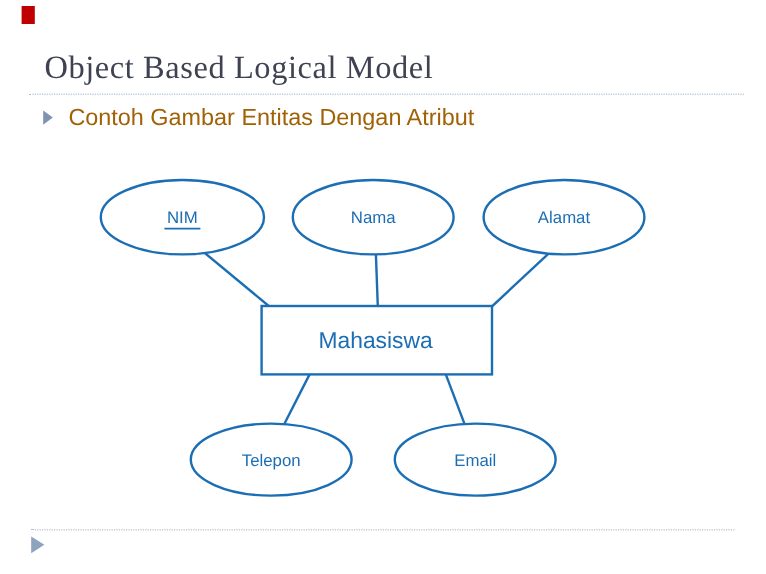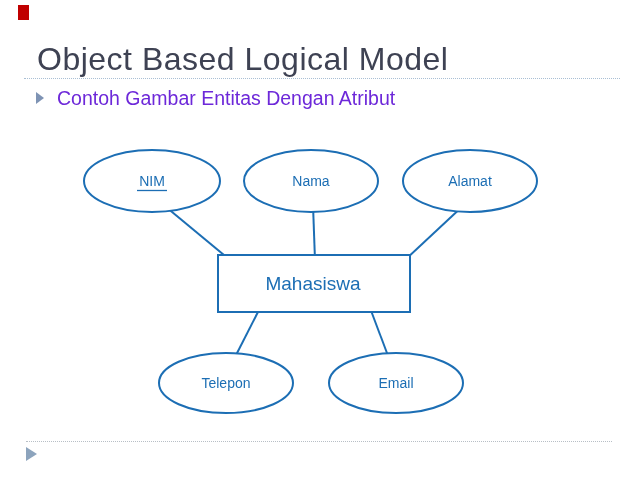--- a/index.html
+++ b/index.html
@@ -13,23 +13,23 @@
 
   .red-tab {
     position: absolute; left: 18px; top: 5px;
     width: 11px; height: 15px;
     background: #c00000;
   }
 
   .title {
     position: absolute; left: 37px; top: 41px;
     margin: 0;
-    font-family: Liberation Sans, sans-serif;
+    font-family: Liberation Serif, serif;
     font-weight: 400;
-    font-size: 32px;
+    font-size: 27px;
     letter-spacing: 0.5px;
     color: #3e4253;
     white-space: nowrap;
   }
 
   .title-rule {
     position: absolute; left: 24px; right: 18px; top: 78px;
     border-top: 1px dotted #a9bfd4;
     height: 0;
   }
@@ -38,21 +38,21 @@
   .bullet-marker {
     position: absolute; left: 0; top: 5px;
     width: 0; height: 0;
     border-left: 8px solid #7e93b4;
     border-top: 6px solid transparent;
     border-bottom: 6px solid transparent;
   }
   .bullet-text {
     position: absolute; left: 21px; top: 0;
     font-size: 19.5px;
-    color: #6d28d9;
+    color: #a16207;
     white-space: nowrap;
   }
 
   .diagram { position: absolute; left: 0; top: 0; }
   .diagram text {
     font-family: "Liberation Sans", sans-serif;
     fill: #1c6eb4;
   }
   .attr-label { font-size: 14px; }
   .entity-label { font-size: 19px; }

